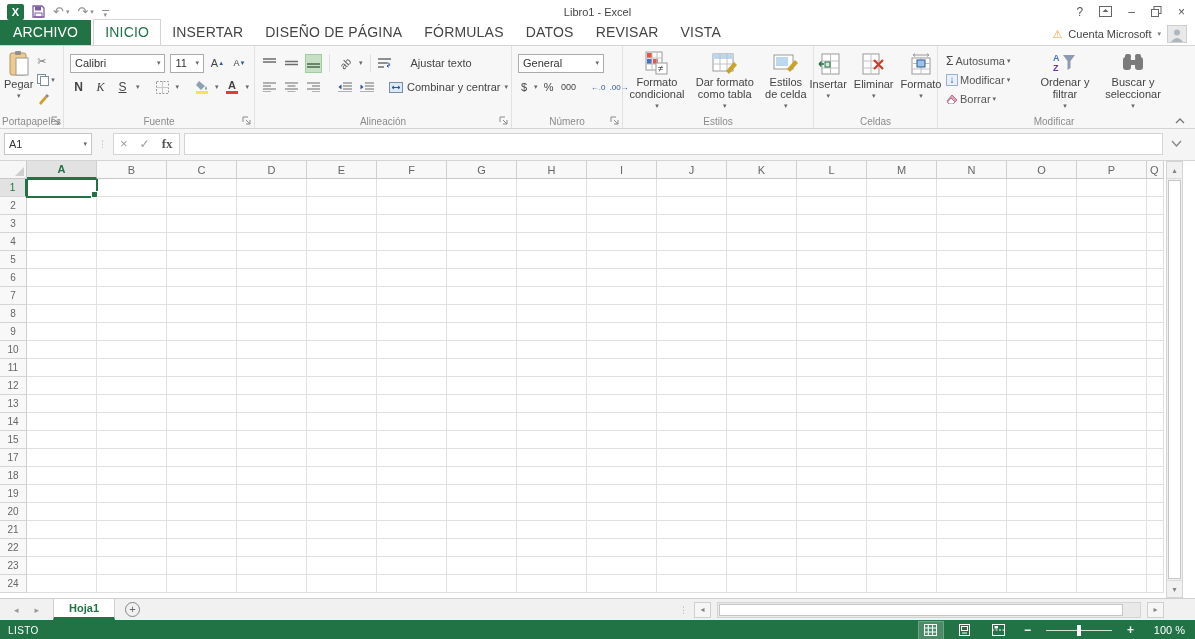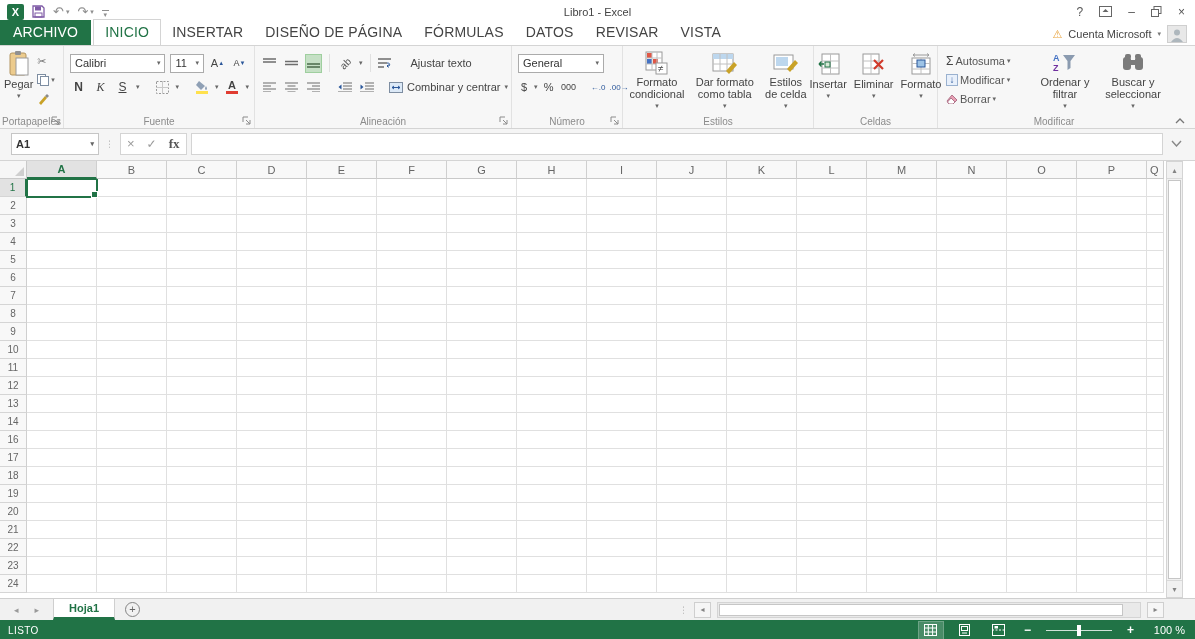--- a/index.html
+++ b/index.html
@@ -50,21 +50,21 @@
   .ital-k { font-style:italic; font-size:12px; font-family:"Liberation Serif", serif; }
   .und-s { text-decoration:underline; font-size:12px; }
   .charbar { display:flex; flex-direction:column; align-items:center; line-height:10px; font-size:11px; font-weight:bold; }
   .charbar .bar { width:12px; height:3px; margin-top:1px; }
   .orient { transform:rotate(-45deg); font-size:10px; color:#555; display:inline-block; }
   .lbl-inline { font-size:11px; color:#444; white-space:nowrap; }
   .collapse-ribbon { position:absolute; right:10px; bottom:4px; color:#777; }
 
   
   .fxrow { height:32px; background:#f5f5f5; display:flex; align-items:center; padding:4px 6px 6px 0; border-bottom:1px solid #d4d4d4; }
-  .namebox { width:88px; height:22px; background:#fff; border:1px solid #c6c6c6; display:flex; align-items:center; padding:0 4px; margin-left:11px;font-weight:bold; }
+  .namebox { width:88px; height:22px; background:#fff; border:1px solid #c6c6c6; display:flex; align-items:center; padding:0 4px; margin-left:4px; }
   .namebox .nb-text { flex:1; font-size:11px; color:#333; }
   .fx-dots { color:#b0b0b0; font-size:9px; margin:0 6px; }
   .fx-btns { display:flex; align-items:center; background:#fff; border:1px solid #d4d4d4; height:22px; padding:0 6px; gap:12px; }
   .fx-x { color:#9a9a9a; font-size:13px; }
   .fx-ok { color:#9a9a9a; font-size:12px; }
   .fx-fx { color:#555; font-family:"Liberation Serif", serif; font-weight:bold; font-size:13px; }
   .fx-input { flex:1; height:22px; background:#fff; border:1px solid #d4d4d4; margin-left:4px; padding:0 4px; font-size:11px; color:#333; }
   .fx-expand { width:26px; display:flex; justify-content:center; color:#888; }
 
   
@@ -857,21 +857,21 @@
         <div class="cell"></div>
         <div class="cell"></div>
         <div class="cell"></div>
         <div class="cell"></div>
         <div class="cell"></div>
         <div class="cell"></div>
         <div class="cell"></div>
         <div class="cell partial"></div>
       </div>
       <div class="grow">
-        <div class="row-h">16</div>
+        <div class="row-h">15</div>
         <div class="cell"></div>
         <div class="cell"></div>
         <div class="cell"></div>
         <div class="cell"></div>
         <div class="cell"></div>
         <div class="cell"></div>
         <div class="cell"></div>
         <div class="cell"></div>
         <div class="cell"></div>
         <div class="cell"></div>

